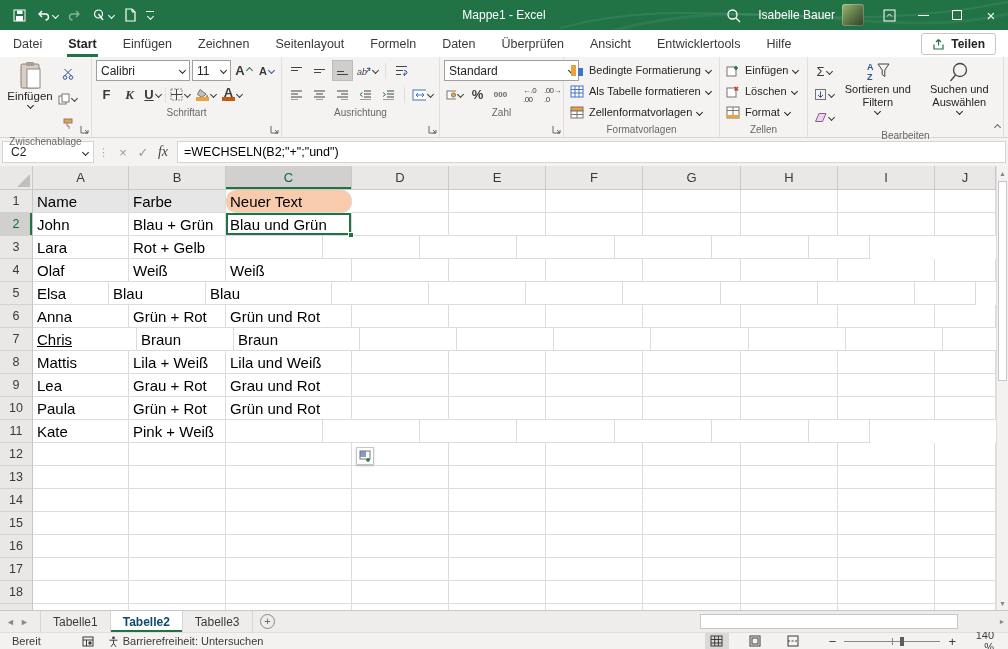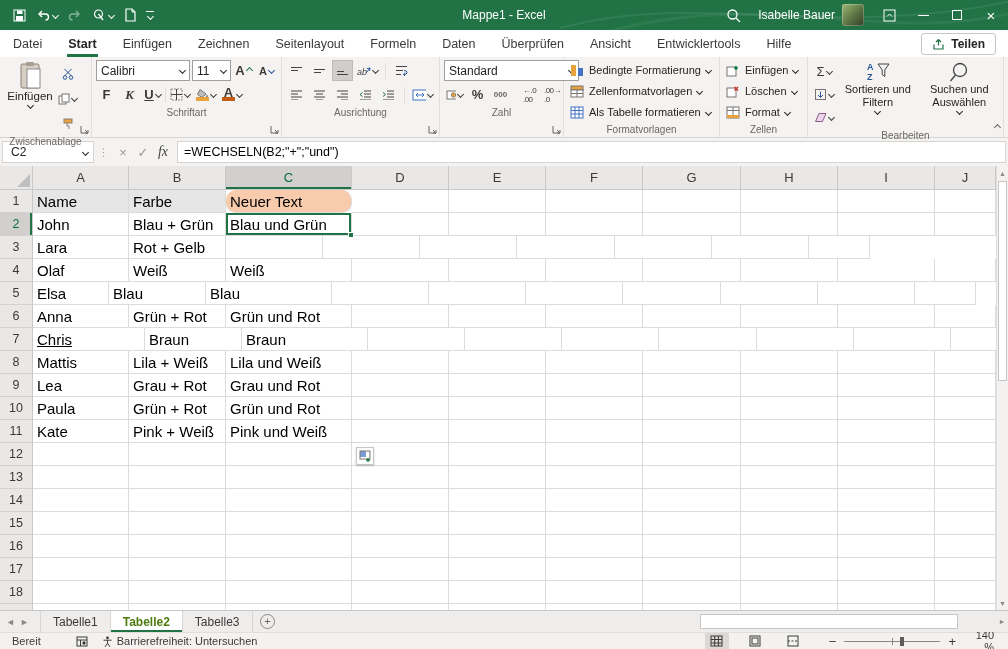--- a/index.html
+++ b/index.html
@@ -81,30 +81,30 @@
 #vscroll{position:absolute;right:0;top:166px;width:12px;height:444px;background:#F3F2F1;border-left:1px solid #E1DFDD}
 .varrow{height:14px;display:flex;align-items:center;justify-content:center;color:#8A8886;font-size:7px}
 .vthumb{position:absolute;top:15px;left:1px;right:1px;height:200px;background:#fff;border:1px solid #C8C6C4}
 .varrow.bottom{position:absolute;bottom:0;left:0;right:0}
 
 
 #sheetrow{height:22px;background:#EFEDEC;display:flex;align-items:stretch;border-top:1px solid #C8C8C8;font-size:12px;color:#3b3a39;position:relative}
 .navarr{width:17px;display:flex;align-items:center;justify-content:center;color:#8A8886;font-size:9px}
 #sheettabstrip{display:flex;margin-left:22px;border-left:1px solid #D8D6D4}
 .stab{padding:0 12px;display:flex;align-items:center;border-right:1px solid #D8D6D4}
-.stab.active{background:#fff;color:#4d7c0f;font-weight:700;box-shadow:inset 0 -2px 0 #217346}
+.stab.active{background:#fff;color:#0c4a6e;font-weight:700;box-shadow:inset 0 -2px 0 #217346}
 .addsheet{width:30px;display:flex;align-items:center;justify-content:center}
 .addsheet span{width:15px;height:15px;border:1px solid #8A8886;border-radius:50%;display:flex;align-items:center;justify-content:center;font-size:11px;color:#696764;line-height:1}
 .hscroll{position:absolute;right:12px;top:2px;bottom:2px;left:700px;background:#EFEDEC}
 .hthumb{position:absolute;left:0;top:1px;height:15px;width:258px;background:#fff;border:1px solid #C8C6C4}
 .harrow{position:absolute;right:-12px;top:1px;width:12px;height:15px;display:flex;align-items:center;justify-content:center;color:#8A8886;font-size:7px}
 
 
 #statusbar{height:17px;background:#F3F2F1;border-top:1px solid #E1DFDD;display:flex;align-items:center;font-size:11px;color:#3b3a39}
-#statusbar .lbl{padding:0 0}
+#statusbar .lbl{padding:0 6px}
 .sic{display:flex;align-items:center;gap:4px;padding:0 7px}
 .sb-right{margin-left:auto;display:flex;align-items:center}
 .vic{width:24px;height:16px;display:flex;align-items:center;justify-content:center}
 .vic.sel{background:#DBD9D7}
 .zoomctl{display:flex;align-items:center;gap:8px;margin:0 10px}
 .track{width:96px;height:1px;background:#8A8886;position:relative}
 .tick{position:absolute;left:50%;top:-3px;width:1px;height:7px;background:#8A8886}
 .sthumb{position:absolute;left:58%;top:-4px;width:4px;height:9px;background:#5f5d5b}
 .zoomval{width:42px;text-align:right;padding-right:14px}
 </style>
@@ -443,33 +443,33 @@
       <span class="menurow">
           <svg width="14" height="14">
             <rect x="1" y="2" width="5" height="11" fill="#E8A33D"></rect>
             <rect x="8" y="5" width="5" height="8" fill="#4472C4"></rect>
           </svg>
           <span>Bedingte Formatierung</span>
           <span class="chev"></span>
         </span>
       <span class="menurow">
           <svg width="14" height="14">
+            <rect x="1" y="2" width="12" height="11" fill="#fff" stroke="#4472C4"></rect>
+            <path d="M1 5.5 H13 M1 9 H13 M5 2 V13 M9 2 V13" stroke="#4472C4"></path>
+          </svg>
+          <span>Als Tabelle formatieren</span>
+          <span class="chev"></span>
+        </span>
+      <span class="menurow">
+          <svg width="14" height="14">
             <rect x="1" y="2" width="12" height="4" fill="#E8A33D" stroke="#767472"></rect>
             <rect x="1" y="6" width="12" height="7" fill="#fff" stroke="#767472"></rect>
             <path d="M1 9.5 H13 M7 6 V13" stroke="#767472"></path>
           </svg>
           <span>Zellenformatvorlagen</span>
-          <span class="chev"></span>
-        </span>
-      <span class="menurow">
-          <svg width="14" height="14">
-            <rect x="1" y="2" width="12" height="11" fill="#fff" stroke="#4472C4"></rect>
-            <path d="M1 5.5 H13 M1 9 H13 M5 2 V13 M9 2 V13" stroke="#4472C4"></path>
-          </svg>
-          <span>Als Tabelle formatieren</span>
           <span class="chev"></span>
         </span>
     </div>
     <div class="glabel">Formatvorlagen</div>
   </div>
 
   <div class="rgroup" style="width:88px">
     <div class="gcol" style="gap:1px">
       <span class="menurow">
           <svg width="14" height="14">
@@ -655,21 +655,21 @@
         <div class="cell" style="width: 97px;"></div>
         <div class="cell" style="width: 97px;"></div>
         <div class="cell" style="width: 97px;"></div>
         <div class="cell" style="width: 98px;"></div>
         <div class="cell" style="width: 97px;"></div>
         <div class="cell" style="width: 97px;"></div>
         <div class="cell" style="width: 61px;"></div>
       </div>
       <div class="xrow">
         <div class="rowh">7</div>
-        <div class="cell" style="width: 112px; text-decoration: underline;">Chris</div>
+        <div class="cell" style="width: 104px; text-decoration: underline;">Chris</div>
         <div class="cell" style="width: 97px;">Braun</div>
         <div class="cell" style="width: 126px;">Braun</div>
         <div class="cell" style="width: 97px;"></div>
         <div class="cell" style="width: 97px;"></div>
         <div class="cell" style="width: 97px;"></div>
         <div class="cell" style="width: 98px;"></div>
         <div class="cell" style="width: 97px;"></div>
         <div class="cell" style="width: 97px;"></div>
         <div class="cell" style="width: 61px;"></div>
       </div>
@@ -709,21 +709,20 @@
         <div class="cell" style="width: 97px;"></div>
         <div class="cell" style="width: 98px;"></div>
         <div class="cell" style="width: 97px;"></div>
         <div class="cell" style="width: 97px;"></div>
         <div class="cell" style="width: 61px;"></div>
       </div>
       <div class="xrow">
         <div class="rowh">11</div>
         <div class="cell" style="width: 96px;">Kate</div>
         <div class="cell" style="width: 97px;">Pink + Weiß</div>
-        <div class="cell" style="width: 126px;">Pink und Weiß</div>
         <div class="cell" style="width: 97px;"></div>
         <div class="cell" style="width: 97px;"></div>
         <div class="cell" style="width: 97px;"></div>
         <div class="cell" style="width: 98px;"></div>
         <div class="cell" style="width: 97px;"></div>
         <div class="cell" style="width: 97px;"></div>
         <div class="cell" style="width: 61px;"></div>
       </div>
       <div class="xrow">
         <div class="rowh">12</div>

